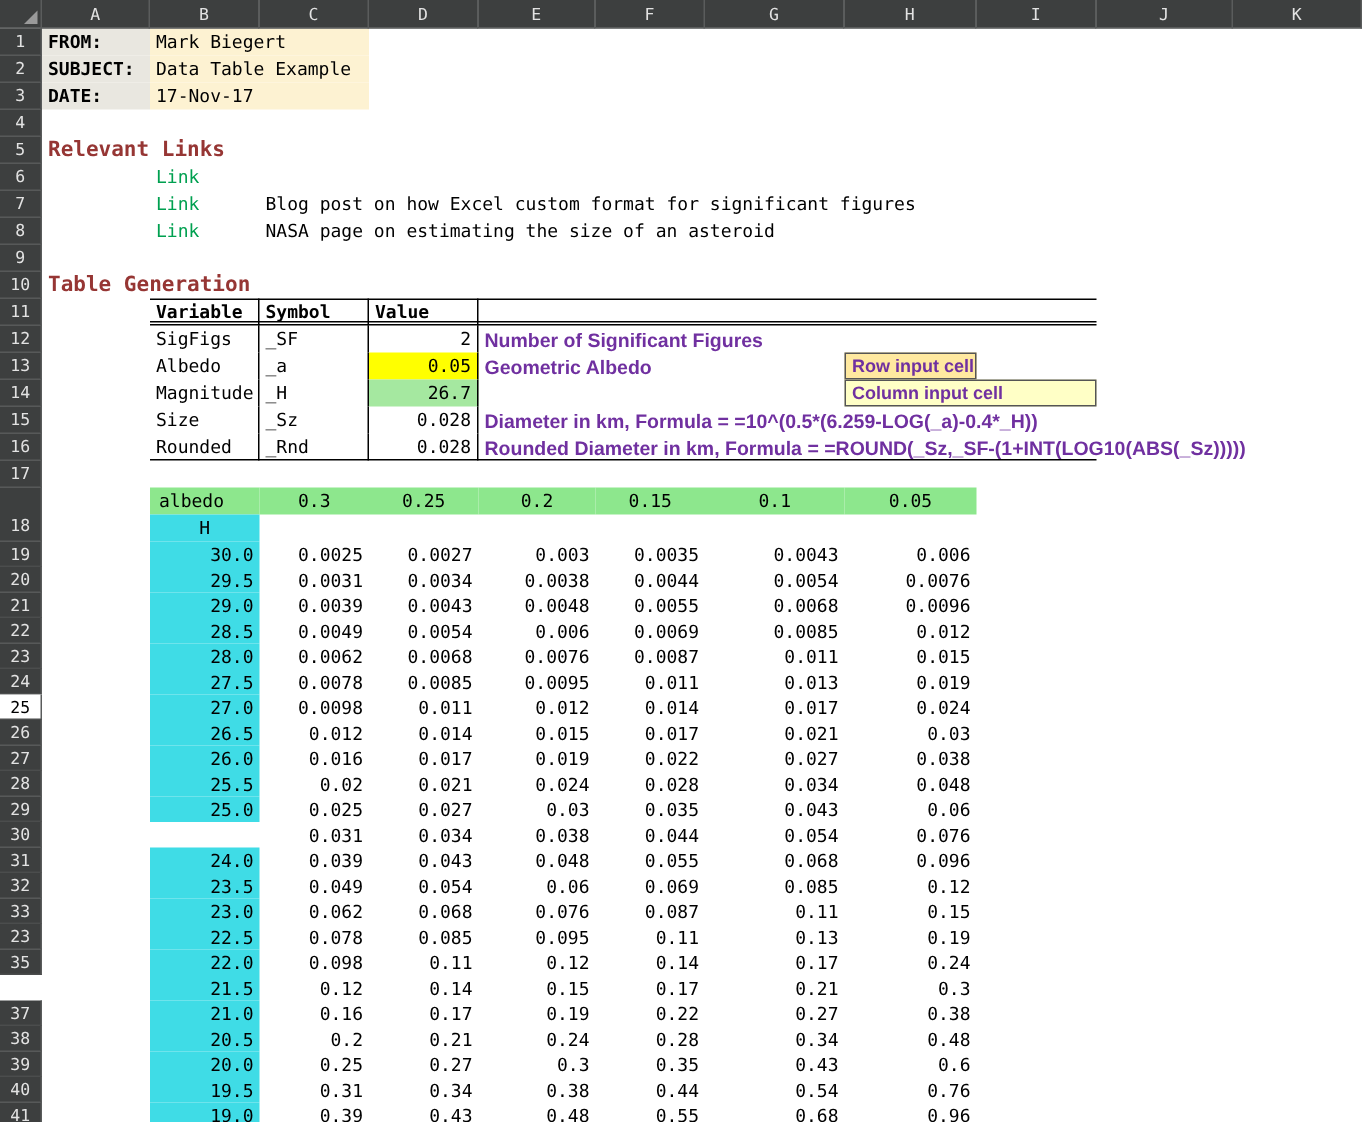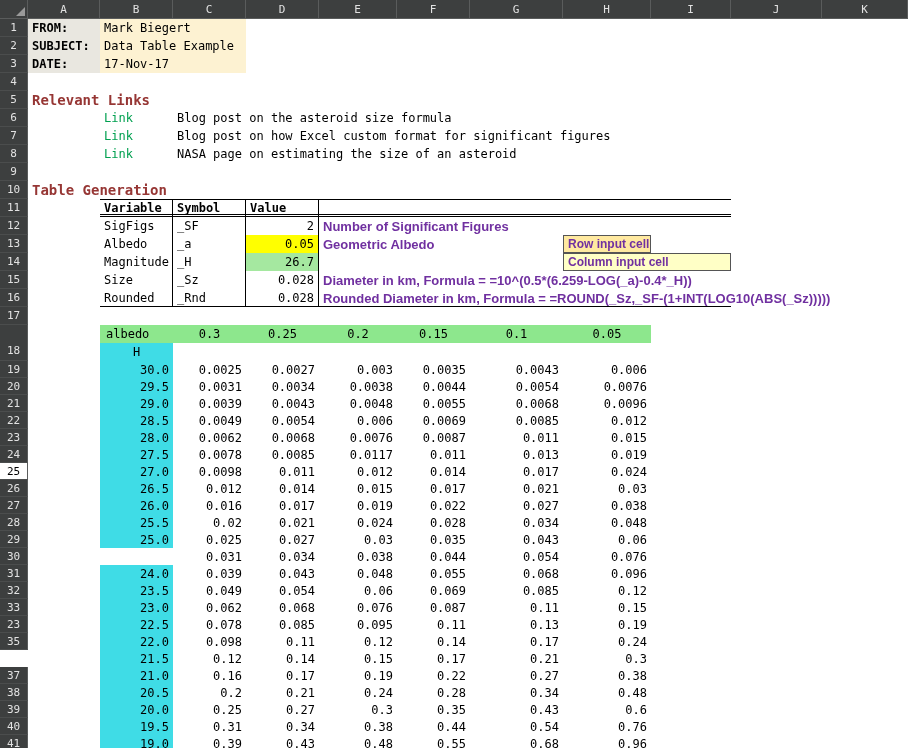--- a/index.html
+++ b/index.html
@@ -107,21 +107,20 @@
     <div class="rh" style="grid-area: 41 / 1 / auto / 2;">40</div>
     <div class="rh" style="grid-area: 42 / 1 / auto / 2;">41</div>
     <div class="c left b memo-label" style="grid-area: 2 / 2 / auto / 3;">FROM:</div>
     <div class="c left memo-value" style="grid-area: 2 / 3 / auto / 5;">Mark Biegert</div>
     <div class="c left b memo-label" style="grid-area: 3 / 2 / auto / 3;">SUBJECT:</div>
     <div class="c left memo-value" style="grid-area: 3 / 3 / auto / 5;">Data Table Example</div>
     <div class="c left b memo-label" style="grid-area: 4 / 2 / auto / 3;">DATE:</div>
     <div class="c left memo-value" style="grid-area: 4 / 3 / auto / 5;">17-Nov-17</div>
     <div class="c left maroon" style="grid-area: 6 / 2 / auto / 6;">Relevant Links</div>
     <div class="c left link" style="grid-area: 7 / 3 / auto / 4;">Link</div>
-    <div class="c left" style="grid-area: 7 / 4 / auto / 12;">Blog post on the asteroid size formula</div>
     <div class="c left link" style="grid-area: 8 / 3 / auto / 4;">Link</div>
     <div class="c left" style="grid-area: 8 / 4 / auto / 12;">Blog post on how Excel custom format for significant figures</div>
     <div class="c left link" style="grid-area: 9 / 3 / auto / 4;">Link</div>
     <div class="c left maroon" style="grid-area: 11 / 2 / auto / 6;">Table Generation</div>
     <div class="c left" style="grid-area: 9 / 4 / auto / 12;">NASA page on estimating the size of an asteroid</div>
     <div class="hdr-underlay" style="grid-area: 12 / 3 / auto / 11;"></div>
     <div class="ftr-underlay" style="grid-area: 17 / 3 / auto / 11;"></div>
     <div class="c left b vr" style="grid-area: 12 / 3 / auto / 4;">Variable</div>
     <div class="c left b vr" style="grid-area: 12 / 4 / auto / 5;">Symbol</div>
     <div class="c left b vr" style="grid-area: 12 / 5 / auto / 6;">Value</div>
@@ -205,21 +204,21 @@
     <div class="c right hcell" style="grid-area: 24 / 3 / auto / 4;">28.0</div>
     <div class="c right" style="grid-area: 24 / 4 / auto / 5;">0.0062</div>
     <div class="c right" style="grid-area: 24 / 5 / auto / 6;">0.0068</div>
     <div class="c right" style="grid-area: 24 / 6 / auto / 7;">0.0076</div>
     <div class="c right" style="grid-area: 24 / 7 / auto / 8;">0.0087</div>
     <div class="c right" style="grid-area: 24 / 8 / auto / 9;">0.011</div>
     <div class="c right" style="grid-area: 24 / 9 / auto / 10;">0.015</div>
     <div class="c right hcell" style="grid-area: 25 / 3 / auto / 4;">27.5</div>
     <div class="c right" style="grid-area: 25 / 4 / auto / 5;">0.0078</div>
     <div class="c right" style="grid-area: 25 / 5 / auto / 6;">0.0085</div>
-    <div class="c right" style="grid-area: 25 / 6 / auto / 7;">0.0117</div>
+    <div class="c right" style="grid-area: 25 / 6 / auto / 7;">0.0095</div>
     <div class="c right" style="grid-area: 25 / 7 / auto / 8;">0.011</div>
     <div class="c right" style="grid-area: 25 / 8 / auto / 9;">0.013</div>
     <div class="c right" style="grid-area: 25 / 9 / auto / 10;">0.019</div>
     <div class="c right hcell" style="grid-area: 26 / 3 / auto / 4;">27.0</div>
     <div class="c right" style="grid-area: 26 / 4 / auto / 5;">0.0098</div>
     <div class="c right" style="grid-area: 26 / 5 / auto / 6;">0.011</div>
     <div class="c right" style="grid-area: 26 / 6 / auto / 7;">0.012</div>
     <div class="c right" style="grid-area: 26 / 7 / auto / 8;">0.014</div>
     <div class="c right" style="grid-area: 26 / 8 / auto / 9;">0.017</div>
     <div class="c right" style="grid-area: 26 / 9 / auto / 10;">0.024</div>

